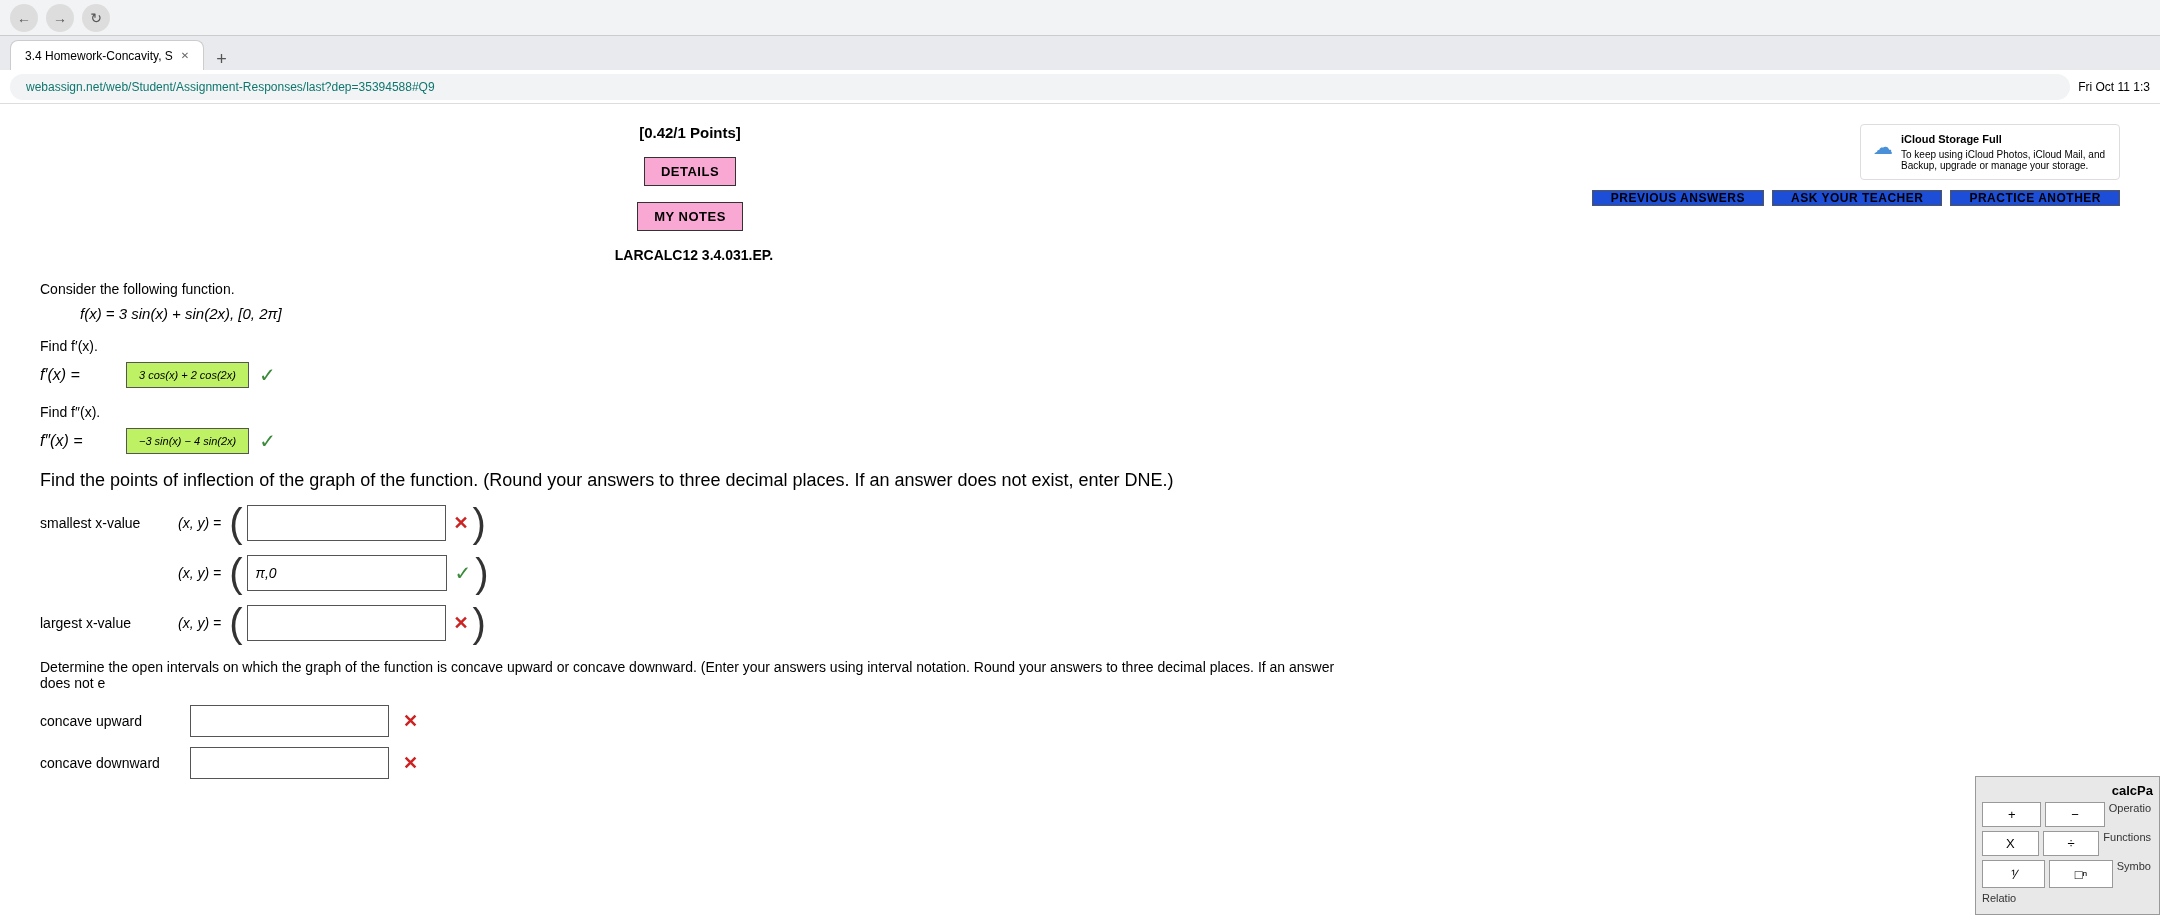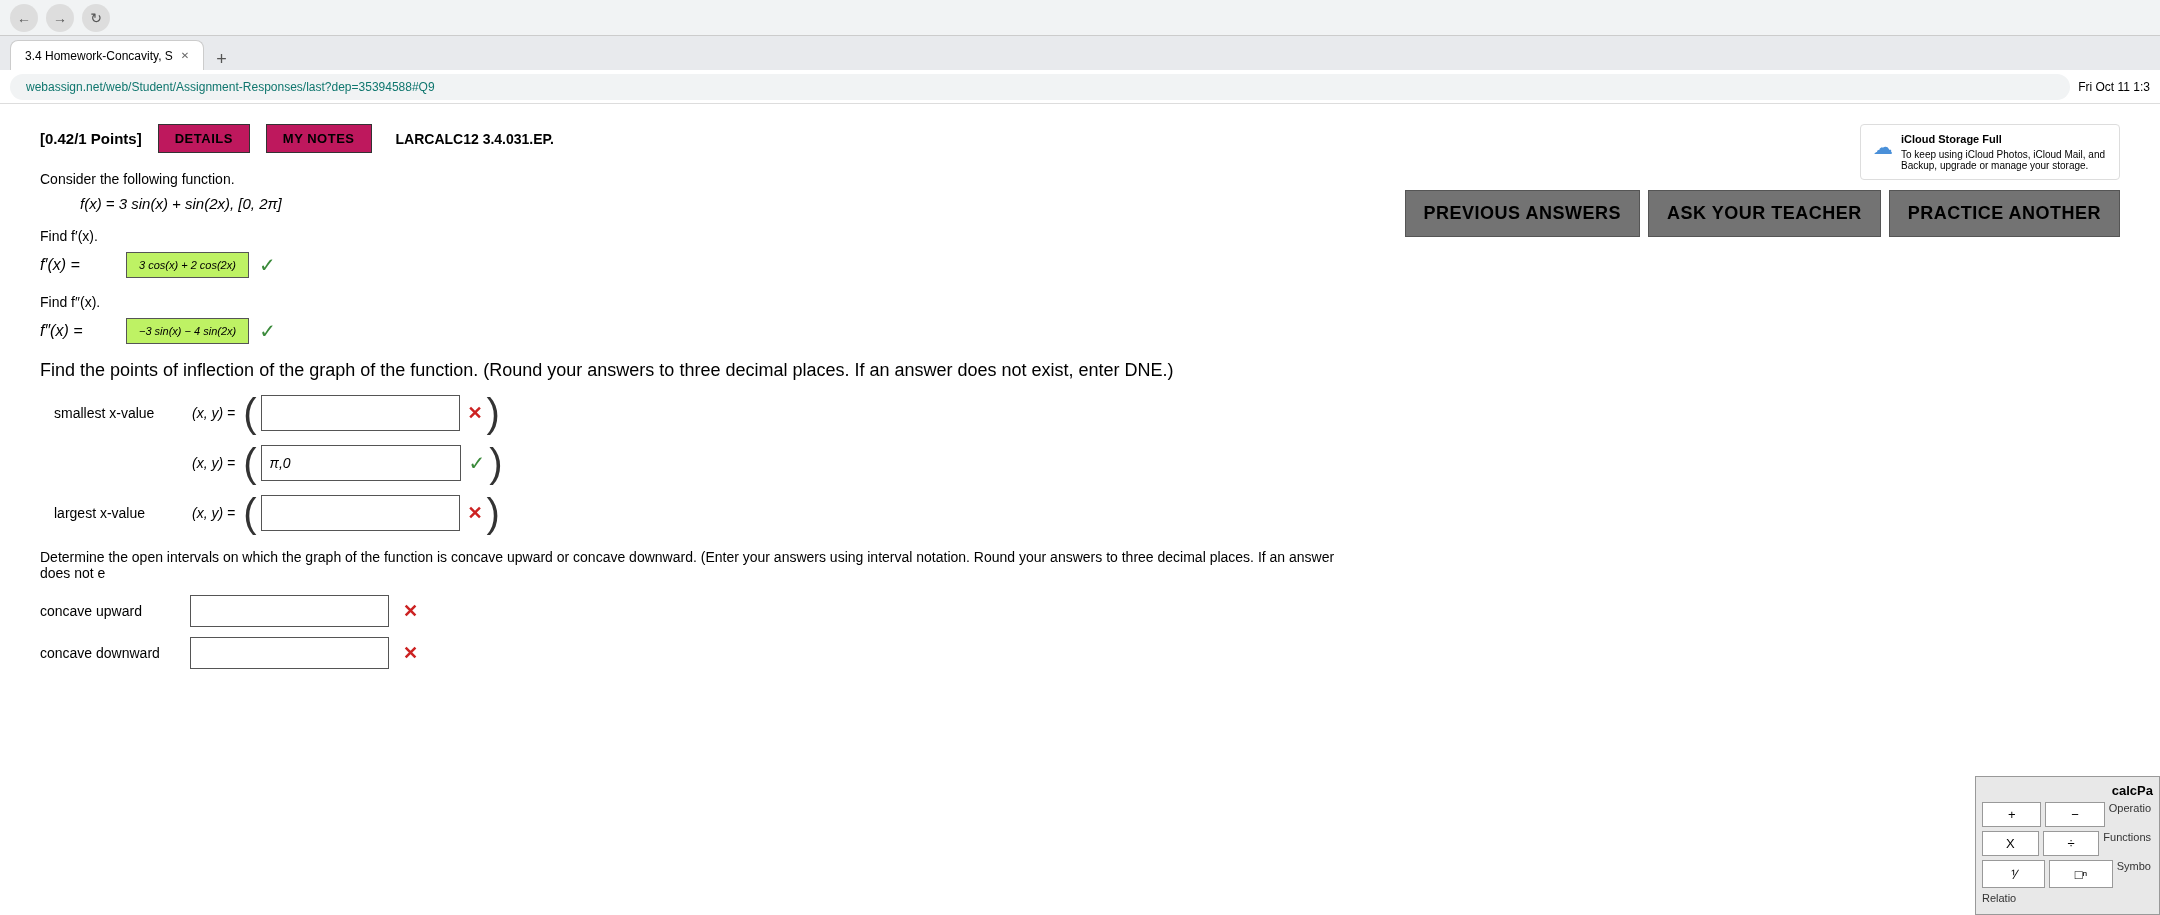--- a/index.html
+++ b/index.html
@@ -99,28 +99,29 @@
       flex: 1;
       max-width: 1300px;
     }
 
     
     .question-header {
       display: flex;
       align-items: center;
       gap: 16px;
       margin-bottom: 18px;
+      flex-direction: column;
     }
     .points-label {
       font-weight: bold;
       font-size: 15px;
     }
     .btn-outline {
       border: 1.5px solid #333;
-      background: #be185d;
+      background: #f9a8d4;
       padding: 6px 16px;
       font-size: 13px;
       font-weight: bold;
       cursor: pointer;
       letter-spacing: 0.5px;
     }
     .problem-ref {
       font-size: 14px;
       font-weight: bold;
       margin-left: 8px;
@@ -152,23 +153,23 @@
       font-size: 20px;
       margin-top: 2px;
     }
     .action-buttons-row {
       display: flex;
       gap: 8px;
       align-items: center;
     }
     .btn-action {
       border: 1.5px solid #555;
-      background: #737373;
-      padding: 12px 18px;
-      font-size: 18px;
+      background: #1d4ed8;
+      padding: 0 18px;
+      font-size: 12px;
       font-weight: bold;
       cursor: pointer;
       letter-spacing: 0.5px;
     }
 
     
     .function-section {
       margin-bottom: 16px;
     }
     .function-text {
@@ -243,21 +244,21 @@
       margin: 16px 0;
     }
     .inflection-question {
       font-size: 18px;
       margin-bottom: 12px;
     }
     .inflection-row {
       display: flex;
       align-items: center;
       gap: 8px;
-      margin: 10px 14px;
+      margin: 10px 0;
     }
     .row-label {
       font-size: 14px;
       min-width: 130px;
     }
     .xy-label {
       font-size: 14px;
       font-style: italic;
     }
 

